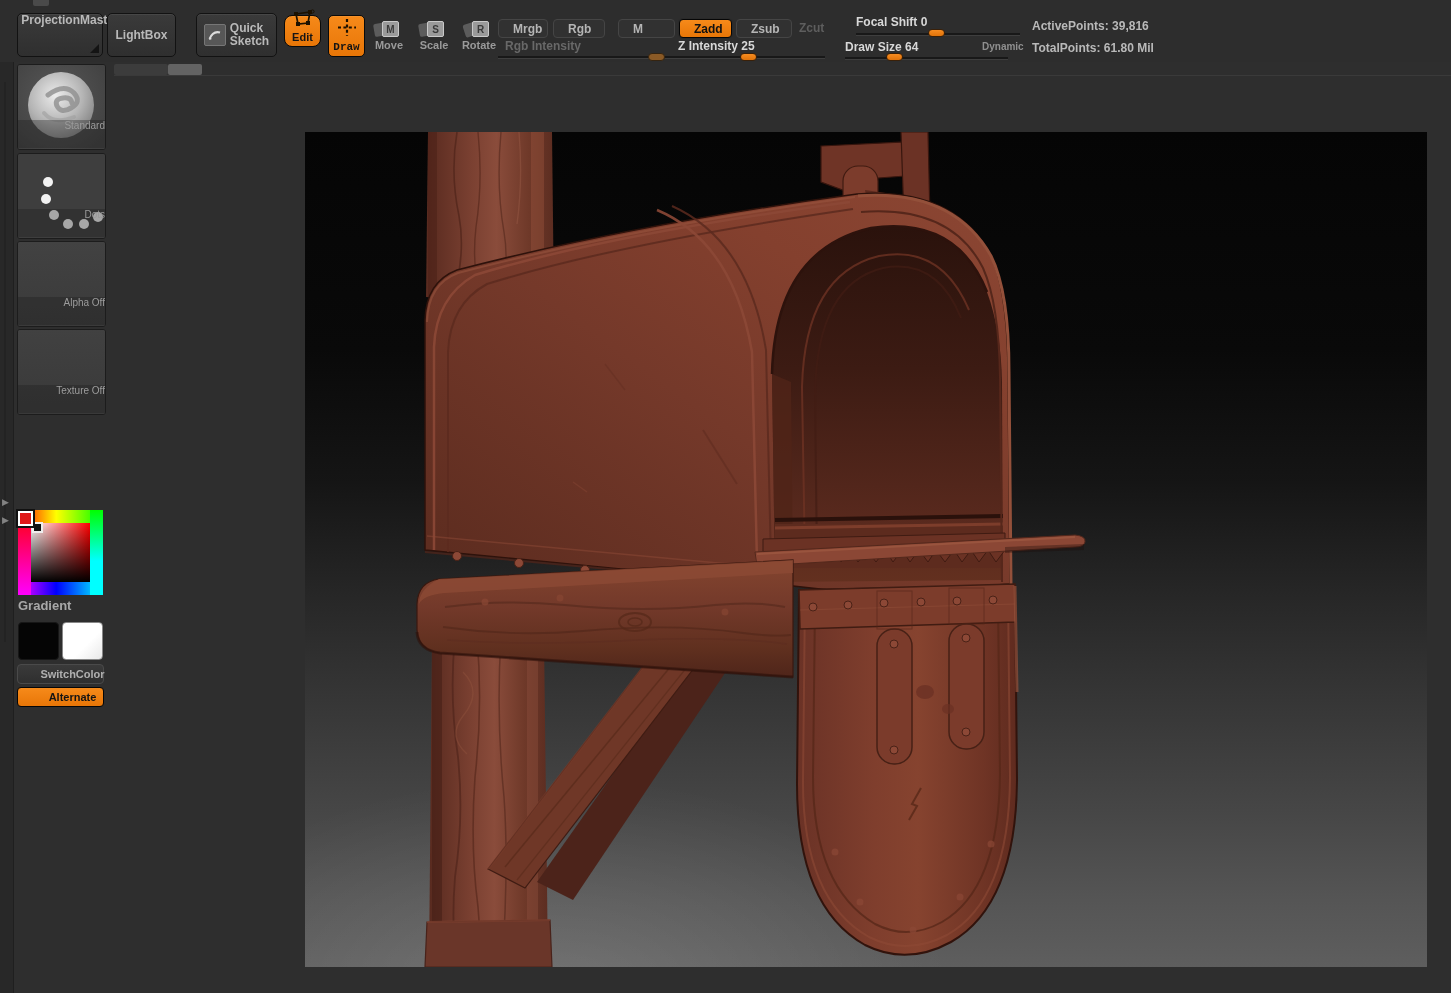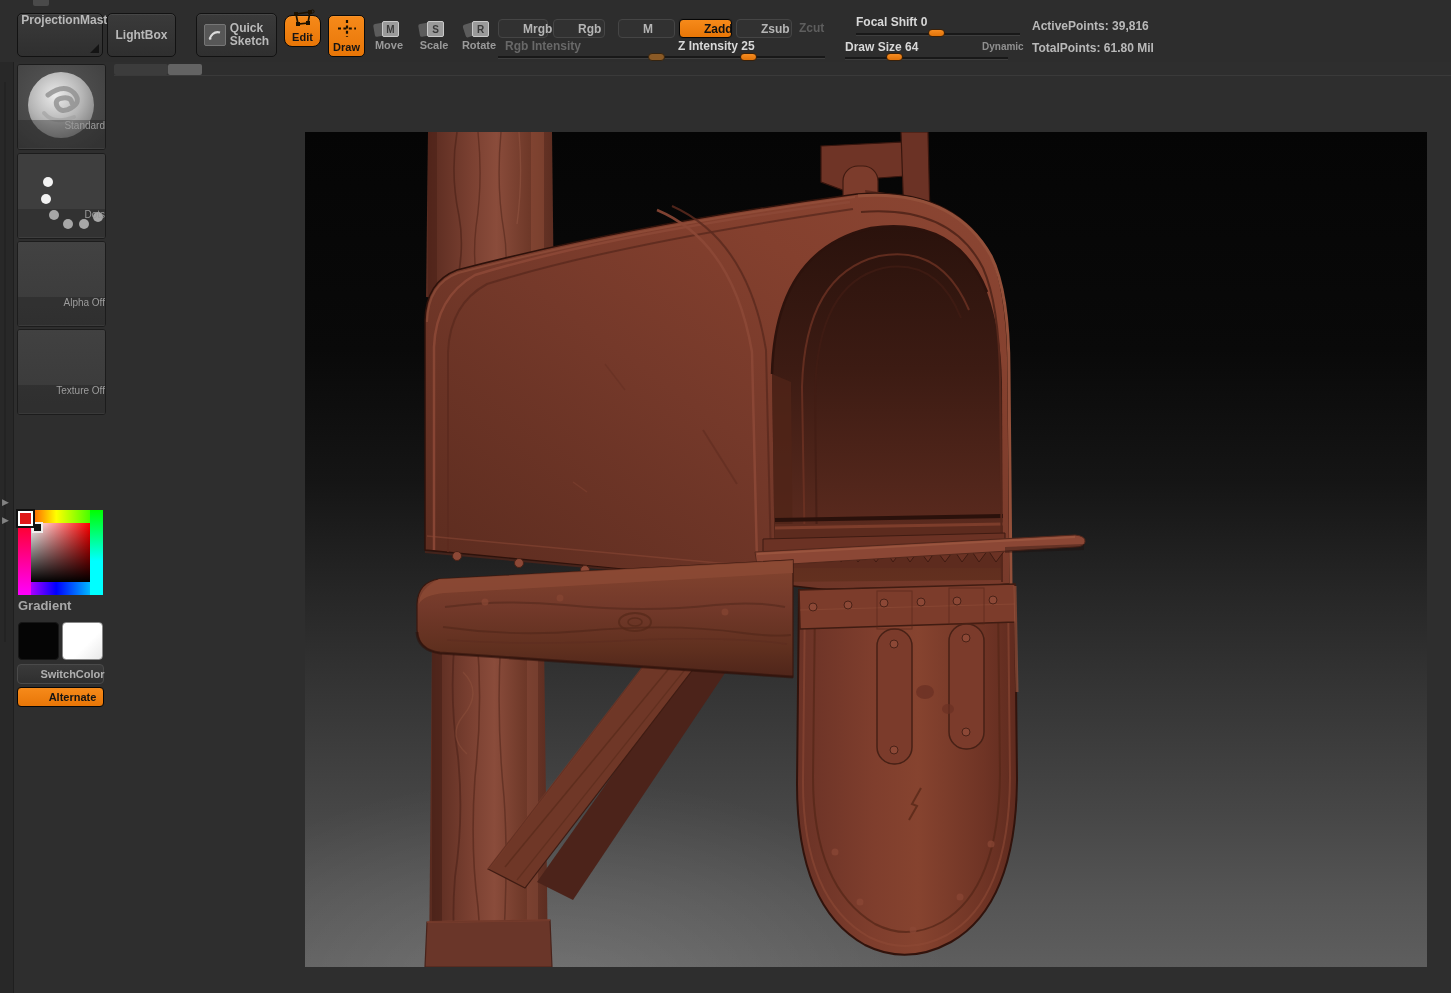--- a/index.html
+++ b/index.html
@@ -32,21 +32,21 @@
     position:relative;z-index:1;
   }
   .badge-back{
     width:14px;height:13px;background:#5c5c5c;border-radius:2px;position:absolute;
     left:-5px;top:2px;transform:rotate(-10deg);z-index:0;
   }
   .badge-wrap{position:relative;width:20px;height:16px;display:flex;justify-content:flex-end;}
   .smallbtn{
     background:#313131;border:1px solid #454545;border-radius:4px;
     color:#b5b5b5;font-weight:bold;font-size:12px;
-    display:flex;align-items:center;box-sizing:border-box;padding-left:24px;
+    display:flex;align-items:center;box-sizing:border-box;padding-left:14px;
   }
   .smallbtn.orange{border:1px solid #060606;color:#111;background:linear-gradient(180deg,#f68a1a,#e87607);
     box-shadow:0 0 0 1px #2a2a2a;}
   .ghost{color:#5e5e5e;font-weight:bold;font-size:12px;}
   .slider-label{color:#d8d8d8;font-weight:bold;font-size:12px;white-space:nowrap;}
   .slider-label.dim{color:#686868;}
   .track{height:2px;background:#181818;border-bottom:1px solid #3e3e3e;}
   .handle{
     width:17px;height:8px;border-radius:4px;
     background:linear-gradient(180deg,#f78c20,#e0730a);border:1px solid #3a2008;
@@ -148,21 +148,21 @@
         <rect x="3" y="3" width="4" height="4" fill="#1c1100"></rect>
           <rect x="17" y="1" width="4" height="4" fill="#1c1100"></rect>
         <rect x="15" y="12" width="4" height="4" fill="#1c1100"></rect>
           <rect x="5" y="13" width="4" height="4" fill="#1c1100"></rect>
         <circle cx="21.5" cy="2.5" r="1.6" fill="none" stroke="#1c1100" stroke-width="1"></circle>
       </svg>
     </span>
     <span>Edit</span>
   </div>
 
-  <div class="tbtn orange modebtn abs" style="left:328px;top:15px;width:37px;height:42px;">
+  <div class="tbtn orange modebtn abs" style="left:328px;top:15px;width:37px;height:42px;font-family:Liberation Mono, monospace;">
     <span>
       <svg width="24" height="19" viewBox="0 0 24 19">
         <g stroke="#1c1100" stroke-width="2.2" stroke-dasharray="3 2.4">
           <line x1="12" y1="1" x2="12" y2="18"></line>
             <line x1="3" y1="9.5" x2="21" y2="9.5"></line>
         </g>
       </svg>
     </span>
     <span>Draw</span>
   </div>

